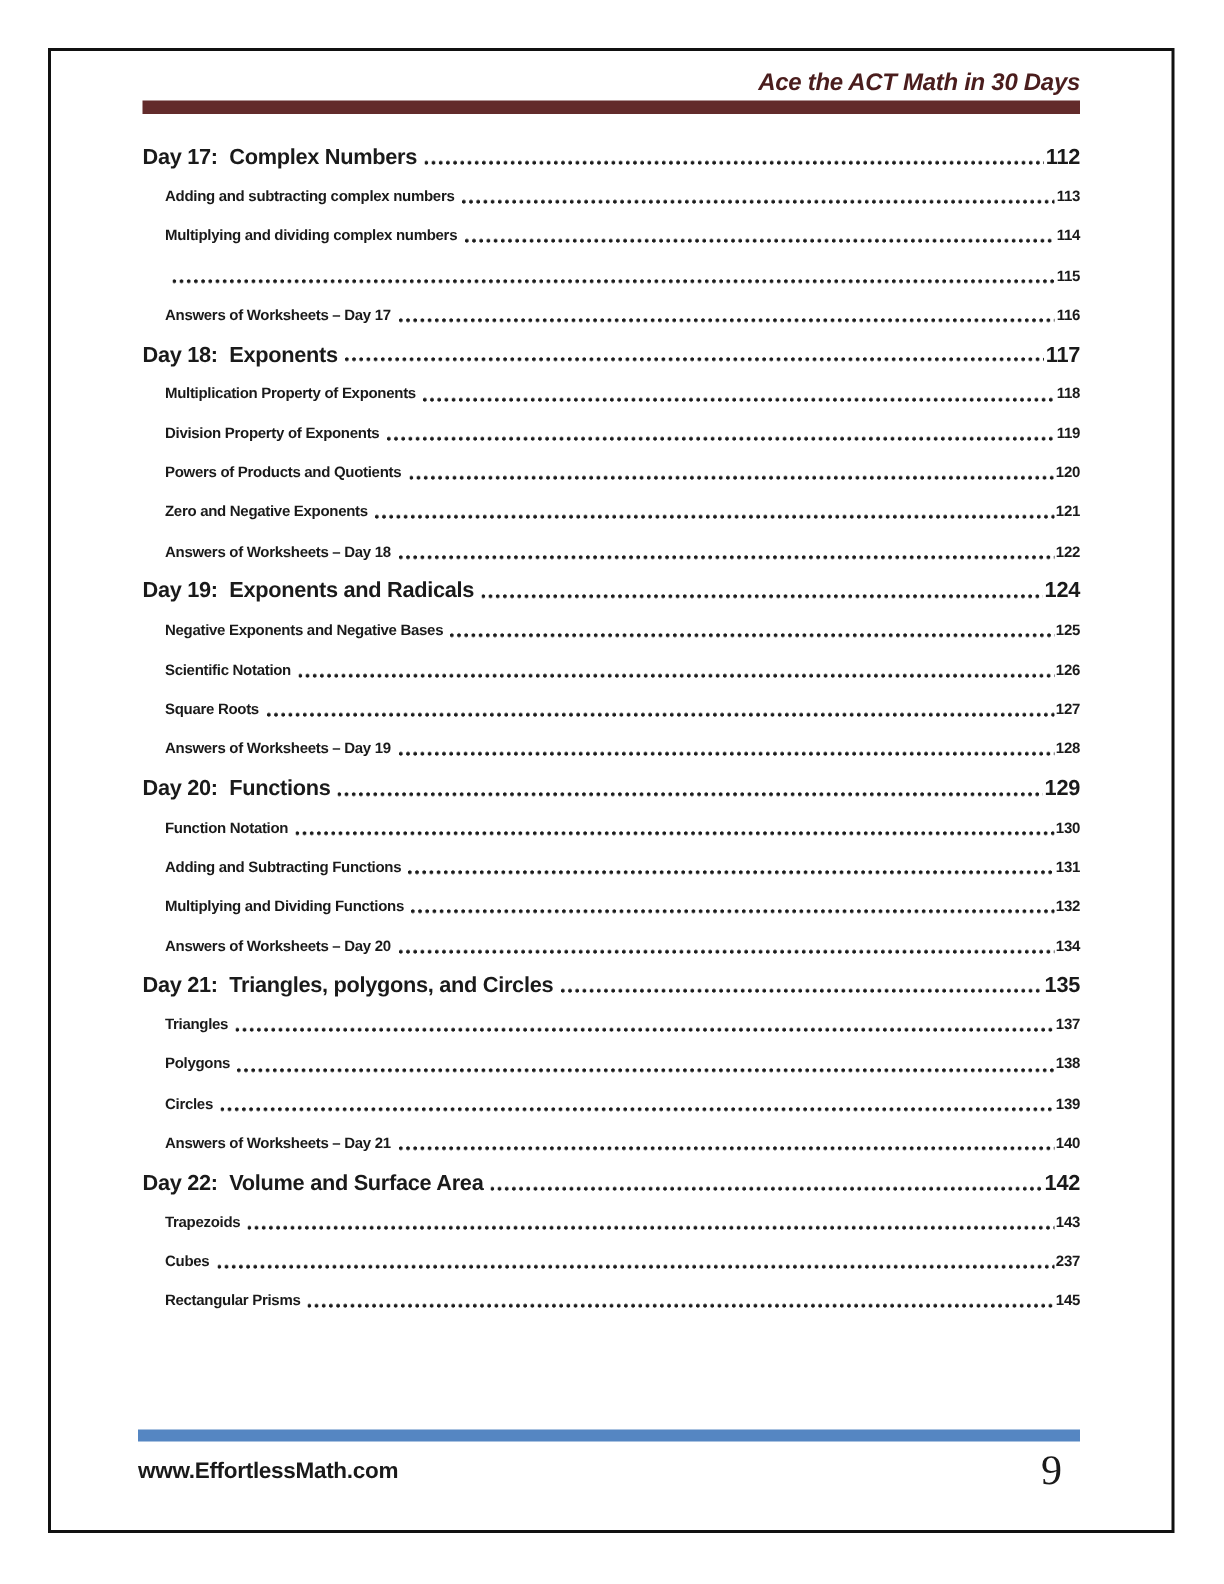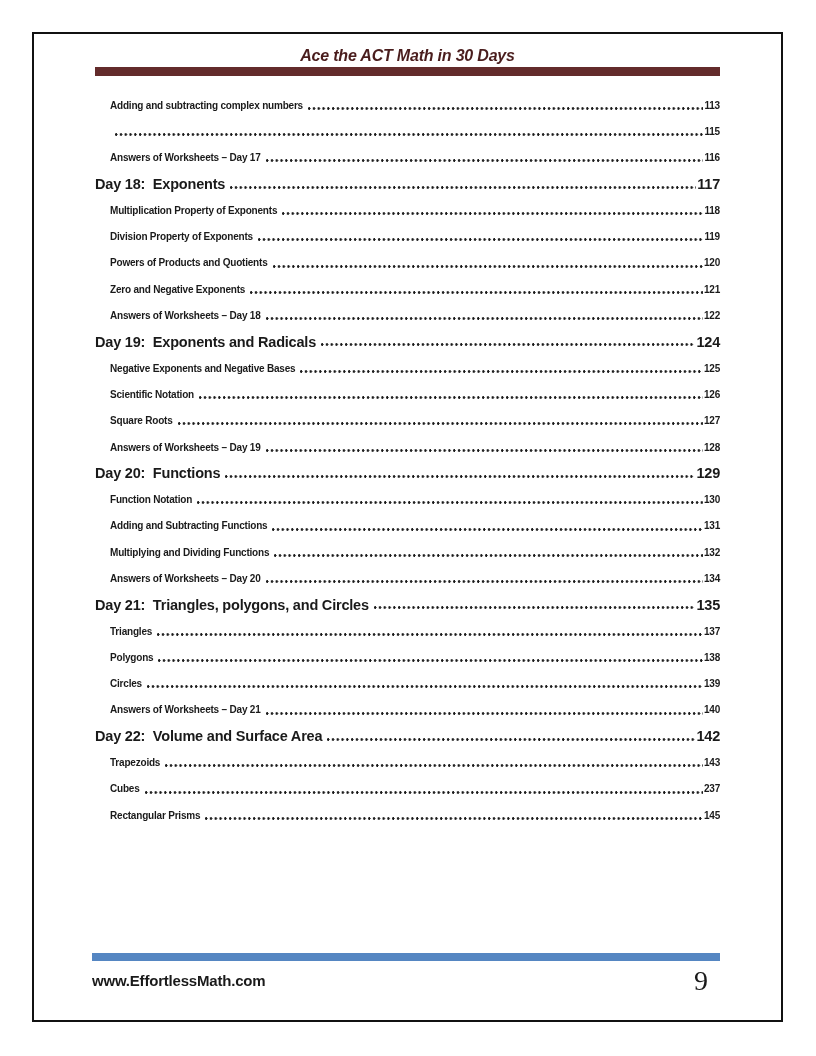--- a/index.html
+++ b/index.html
@@ -14,21 +14,21 @@
   .page-frame {
     position: absolute;
     left: 32px; top: 32px;
     width: 751px; height: 990px;
     border: 2px solid #111;
     padding: 0 61px;
     background: #ffffff;
   }
   .header-title {
     margin-top: 13px;
-    text-align: center;
+    text-align: right;
     font-style: italic;
     font-weight: 700;
     font-size: 16px;
     line-height: 18px;
     letter-spacing: -0.2px;
   }
   .header-rule { height: 9px; margin-top: 2px; }
   .toc { margin-top: 16px; }
   .toc-row {
     display: flex;
@@ -76,24 +76,34 @@
 </head>
 <body>
 
 <div class="page-frame">
 
   <div class="header-title" style="color: rgb(74, 29, 29);">Ace the ACT Math in 30 Days</div>
 
   <div class="header-rule" style="background-color: rgb(99, 43, 43);"></div>
 
   <div class="toc">
+      <div class="toc-row level-1">
+    <span class="toc-label">Day 17:  Complex Numbers</span>
+    <span class="toc-dots"></span>
+    <span class="toc-page">112</span>
+  </div>
       <div class="toc-row level-2">
     <span class="toc-label">Adding and subtracting complex numbers</span>
     <span class="toc-dots"></span>
     <span class="toc-page">113</span>
+  </div>
+      <div class="toc-row level-2">
+    <span class="toc-label">Multiplying and dividing complex numbers</span>
+    <span class="toc-dots"></span>
+    <span class="toc-page">114</span>
   </div>
       <div class="toc-row level-2">
     <span class="toc-dots"></span>
     <span class="toc-page">115</span>
   </div>
       <div class="toc-row level-2">
     <span class="toc-label">Answers of Worksheets – Day 17</span>
     <span class="toc-dots"></span>
     <span class="toc-page">116</span>
   </div>

